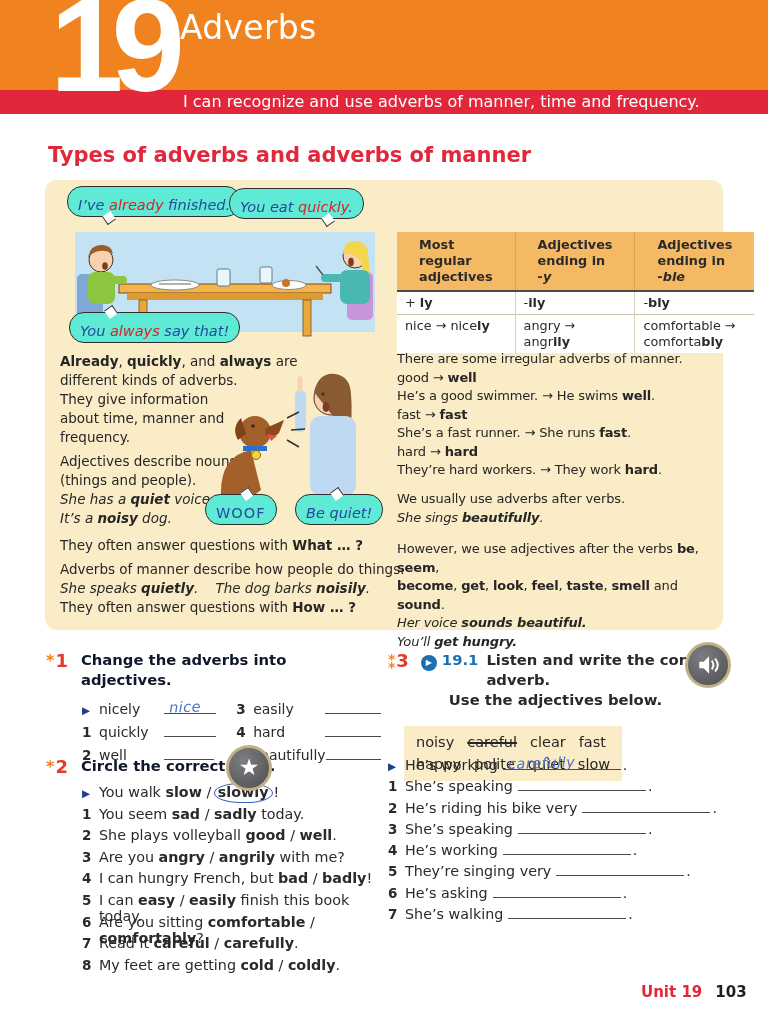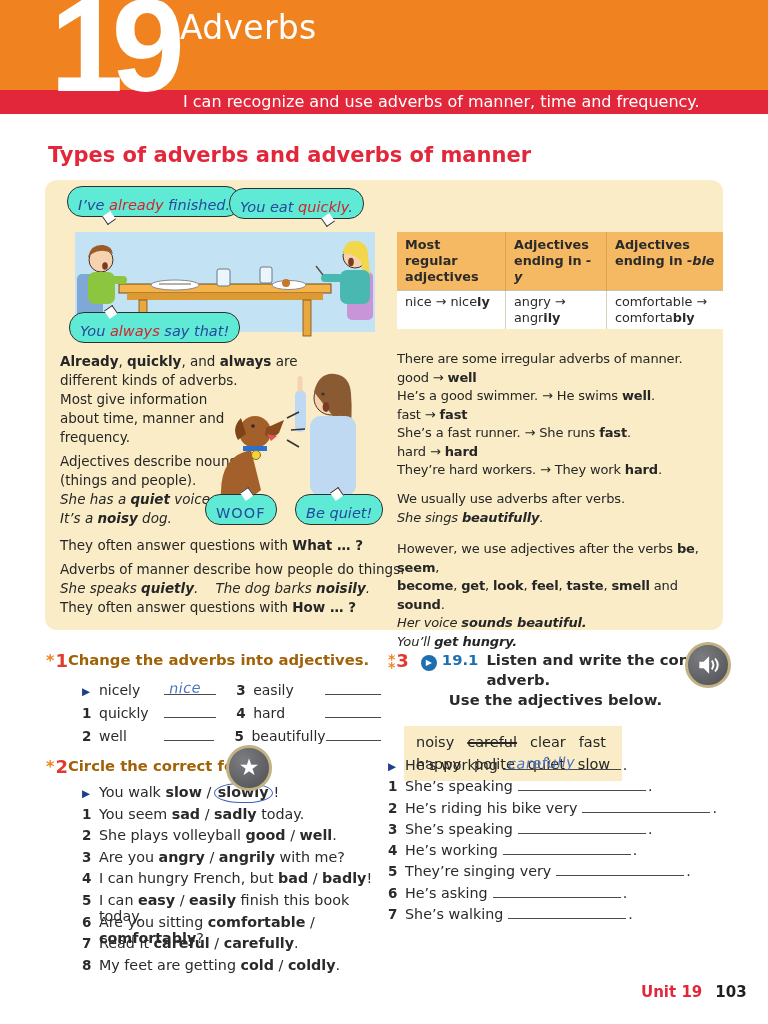--- a/index.html
+++ b/index.html
@@ -35,35 +35,35 @@
   .bubble{position:absolute;background:#5eead4;border:1.7px solid #2F2F2F;border-radius:15px;
       padding:10px 10px 3px;font-size:14.5px;font-style:italic;white-space:nowrap;z-index:4;}
   .tail-b::after,.tail-t::after{content:"";position:absolute;width:9px;height:9px;background:#fff;}
   .tail-b::after{left:36px;bottom:-6.5px;border-right:1.7px solid #2F2F2F;border-bottom:1.7px solid #2F2F2F;transform:rotate(55deg);}
   .tail-br::after{left:auto;right:30px;}
   .tail-t::after{left:36px;top:-6.5px;border-left:1.7px solid #2F2F2F;border-top:1.7px solid #2F2F2F;transform:rotate(55deg);}
 
   
   .rules-table{position:absolute;left:352px;top:52px;border-collapse:collapse;background:#fff;}
   .rules-table th{background:#F6B963;font-size:12.8px;line-height:16px;text-align:left;
-      padding:5px 8px;font-weight:bold;border-left:1.5px solid #E0A44E;vertical-align:top;}
+      padding:5px 22px;font-weight:bold;border-left:1.5px solid #E0A44E;vertical-align:top;}
   .rules-table th:first-child{border-left:none;}
   .rules-table td{padding:3px 8px;font-size:12.8px;line-height:16px;border-left:1.5px solid #D9D2BA;vertical-align:top;}
   .rules-table td:first-child{border-left:none;}
   .rules-table tr.r1 td{border-top:2px solid #4A4A4A;}
   .rules-table tr.r2 td{border-top:1.2px solid #C9C2AA;}
   .ctl1{width:92px;} .ctl2{width:84px;} .ctl3{width:100px;}
 
   
   .exercise{position:absolute;}
   .ex-header{display:flex;align-items:flex-start;}
   .ex-star{color:#F0831F;font-weight:bold;font-size:16px;line-height:18px;margin-top:2px;}
   .star-stack{display:flex;flex-direction:column;color:#F0831F;font-weight:bold;font-size:14px;line-height:8px;margin-top:5px;}
   .ex-num{color:#E23B2E;font-weight:bold;font-size:18px;line-height:21px;margin-left:1px;}
-  .ex-title{font-weight:bold;font-size:14.8px;color:#a16207;line-height:20px;}
+  .ex-title{font-weight:bold;font-size:14.8px;color:#0f172a;margin-left:13px;line-height:20px;}
   .marker{display:inline-block;width:17px;font-weight:bold;font-size:13.5px;flex:none;}
   .arrow{color:#1F3E8E;font-size:10.5px;}
   .blank{display:inline-block;border-bottom:1.3px solid #4A4A4A;height:14px;position:relative;vertical-align:-2px;}
   .hand{position:absolute;left:5px;bottom:-2px;color:#4F74C4;font-style:italic;font-size:14.5px;
         white-space:nowrap;transform:rotate(-1.5deg);letter-spacing:.5px;}
   .bw66{width:66px;} .bw72{width:72px;} .bw118{width:118px;} .bw128{width:128px;}
 
   .ex1-grid{margin:9px 0 0 36px;font-size:14px;}
   .ex1-row{display:flex;align-items:baseline;height:23px;}
   .ex1-word{display:inline-block;width:84px;}
@@ -135,21 +135,21 @@
       <ellipse cx="294" cy="76" rx="2.8" ry="4.2" fill="#7A3B26"></ellipse>
       <rect x="283" y="84" width="30" height="34" rx="7" fill="#49B8B0"></rect>
       <rect x="264" y="88" width="22" height="8" rx="4" fill="#49B8B0"></rect>
       <line x1="266" y1="89" x2="259" y2="80" stroke="#555555" stroke-width="1.5"></line>
     </svg>
     <div class="bubble tail-b" style="left:10px;top:0;"><span class="seg-blue">I’ve </span><span class="seg-red">already</span><span class="seg-blue"> finished.</span></div>
     <div class="bubble tail-b tail-br" style="left:172px;top:2px;"><span class="seg-blue">You eat </span><span class="seg-red">quickly</span><span class="seg-blue">.</span></div>
     <div class="bubble tail-t" style="left:12px;top:126px;"><span class="seg-blue">You </span><span class="seg-red">always</span><span class="seg-blue"> say that!</span></div>
   </div>
 
-  <div class="ptext" style="left:15px;top:172px;"><span class="seg-b">Already</span><span>, </span><span class="seg-b">quickly</span><span>, and </span><span class="seg-b">always</span><span> are</span><br><span>different kinds of adverbs.</span><br><span>Most give information</span><br><span>about time, manner and</span><br><span>frequency.</span></div>
+  <div class="ptext" style="left:15px;top:172px;"><span class="seg-b">Already</span><span>, </span><span class="seg-b">quickly</span><span>, and </span><span class="seg-b">always</span><span> are</span><br><span>different kinds of adverbs.</span><br><span>They give information</span><br><span>about time, manner and</span><br><span>frequency.</span></div>
   <div class="ptext" style="left:15px;top:272px;"><span>Adjectives describe nouns</span><br><span>(things and people).</span><br><span class="seg-i">She has a </span><span class="seg-b seg-i">quiet</span><span class="seg-i"> voice.</span><br><span class="seg-i">It’s a </span><span class="seg-b seg-i">noisy</span><span class="seg-i"> dog.</span></div>
   <div class="ptext" style="left:15px;top:356px;"><span>They often answer questions with </span><span class="seg-b">What … ?</span></div>
   <div class="ptext" style="left:15px;top:380px;"><span>Adverbs of manner describe how people do things.</span><br><span class="seg-i">She speaks </span><span class="seg-b seg-i">quietly</span><span class="seg-i">.</span><span class="seg-i">&nbsp;&nbsp;&nbsp; The dog barks </span><span class="seg-b seg-i">noisily</span><span class="seg-i">.</span><br><span>They often answer questions with </span><span class="seg-b">How … ?</span></div>
 
   <div class="cartoon2">
     <svg width="182" height="186" viewBox="0 0 182 186">
       <circle cx="128" cy="50" r="17" fill="#F6D3AE" stroke="#4A3023"></circle>
       <path d="M111 44 q5 -20 21 -18 q15 2 16 20 q2 24 -2 38 q-3 7 -7 1 l-1 -18 q-1 6 -5 5z" fill="#8A5A33"></path>
       <ellipse cx="123" cy="59" rx="3.4" ry="5" fill="#7A3B26"></ellipse>
       <circle cx="120" cy="46" r="1.6" fill="#333"></circle>
@@ -173,20 +173,25 @@
 
   <table class="rules-table">
     <thead>
       <tr>
         <th class="ctl1"><span>Most regular</span><br><span>adjectives</span></th>
         <th class="ctl2"><span>Adjectives</span><br><span>ending in </span><span class="seg-i">-y</span></th>
         <th class="ctl3"><span>Adjectives</span><br><span>ending in </span><span class="seg-i">-ble</span></th>
       </tr>
     </thead>
     <tbody>
+      <tr class="r1">
+        <td><span>+ </span><span class="seg-b">ly</span></td>
+        <td><span>-</span><span class="seg-b">ily</span></td>
+        <td><span>-</span><span class="seg-b">bly</span></td>
+      </tr>
       <tr class="r2">
         <td><span>nice → nice</span><span class="seg-b">ly</span></td>
         <td><span>angry →</span><br><span>angr</span><span class="seg-b">ily</span></td>
         <td><span>comfortable →</span><br><span>comforta</span><span class="seg-b">bly</span></td>
       </tr>
     </tbody>
   </table>
 
   <div class="ptext rcol" style="left:352px;top:170px;"><span>There are some irregular adverbs of manner.</span><br><span>good → </span><span class="seg-b">well</span><br><span>He’s a good swimmer. → He swims </span><span class="seg-b">well</span><span>.</span><br><span>fast → </span><span class="seg-b">fast</span><br><span>She’s a fast runner. → She runs </span><span class="seg-b">fast</span><span>.</span><br><span>hard → </span><span class="seg-b">hard</span><br><span>They’re hard workers. → They work </span><span class="seg-b">hard</span><span>.</span></div>
   <div class="ptext rcol" style="left:352px;top:310px;"><span>We usually use adverbs after verbs.</span><br><span class="seg-i">She sings </span><span class="seg-b seg-i">beautifully</span><span class="seg-i">.</span></div>

